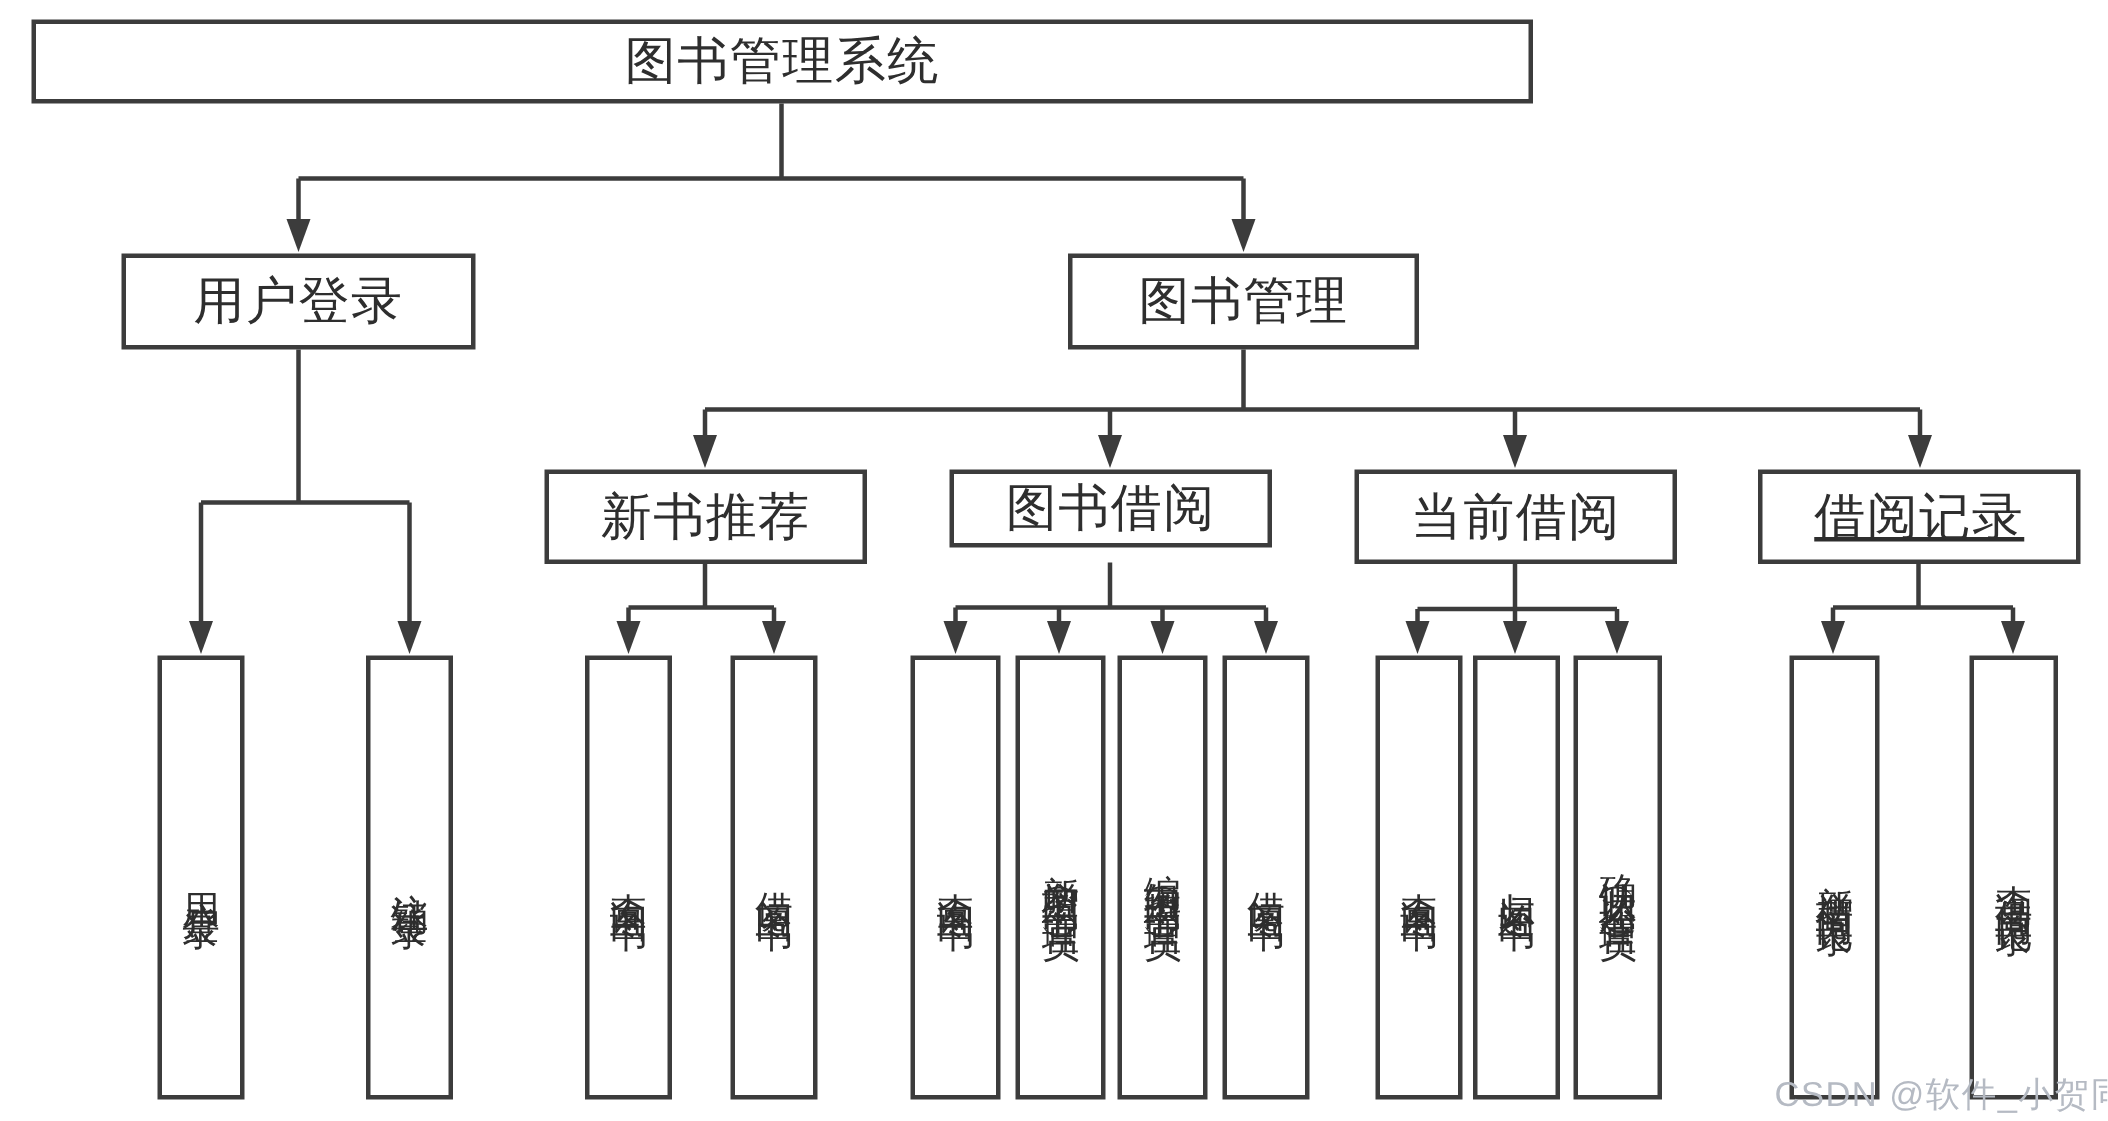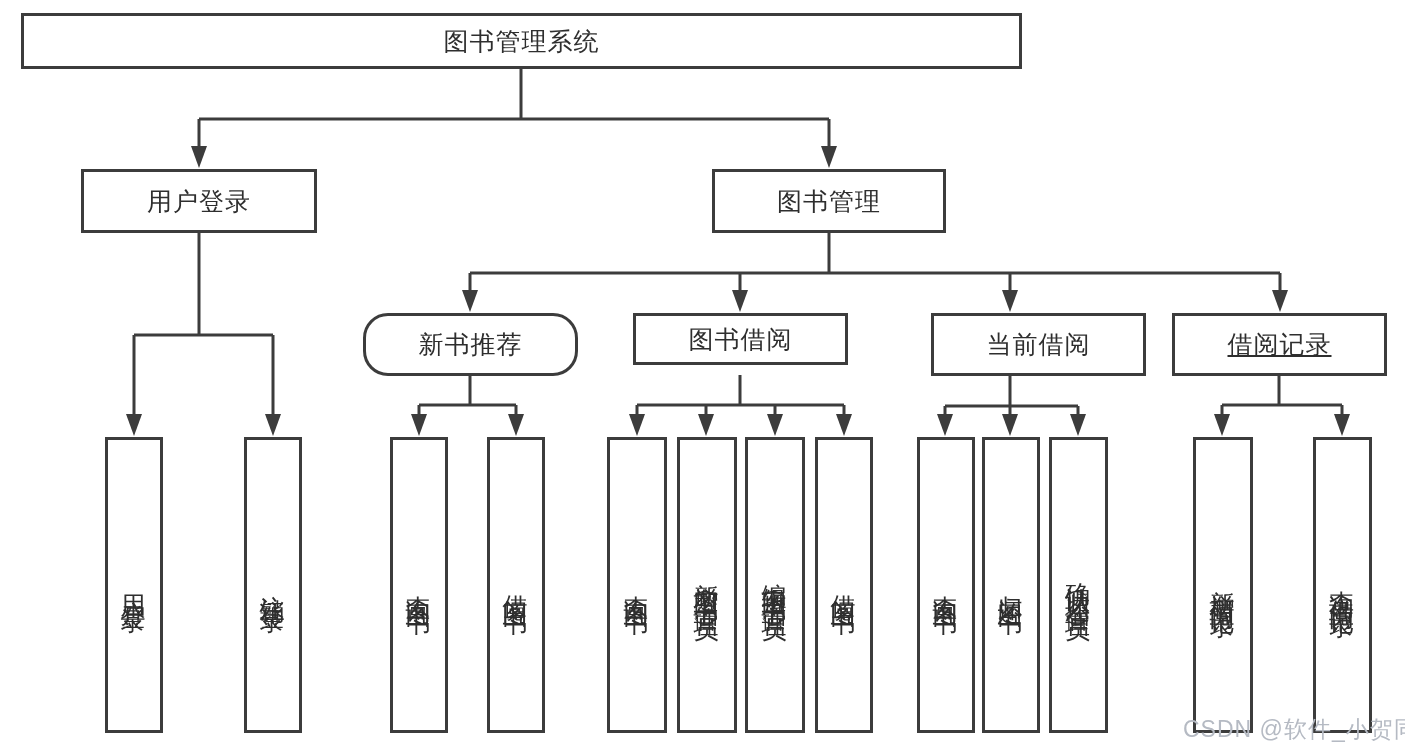--- a/index.html
+++ b/index.html
@@ -34,21 +34,21 @@
     stroke: none;
   }
   .box {
     position: absolute;
     background: #ffffff;
     border: 3px solid var(--line);
     color: var(--text);
     display: flex;
     align-items: center;
     justify-content: center;
-    font-size: 25px;
+    font-size: 34px;
     letter-spacing: 1px;
     z-index: 1;
     white-space: nowrap;
   }
   .vbox {
     top: 437px;
     width: 58px;
     height: 296px;
     writing-mode: vertical-rl;
     text-orientation: mixed;
@@ -64,23 +64,23 @@
     color: var(--watermark);
     z-index: 5;
     letter-spacing: 1px;
     white-space: nowrap;
   }
 
   
   .n-root        { left: 21px;   top: 13px;  width: 1001px; height: 56px; }
   .n-user-login  { left: 81px;   top: 169px; width: 236px;  height: 64px; }
   .n-book-mgmt   { left: 712px;  top: 169px; width: 234px;  height: 64px; font-family: Liberation Mono, monospace; }
-  .n-new-book    { left: 363px;  top: 313px; width: 215px;  height: 63px; border-radius: 25px; }
+  .n-new-book    { left: 363px;  top: 313px; width: 215px;  height: 63px; }
   .n-borrow      { left: 633px;  top: 313px; width: 215px;  height: 52px; }
-  .n-current     { left: 903px;  top: 313px; width: 215px;  height: 63px; margin-left: 28px; }
+  .n-current     { left: 903px;  top: 313px; width: 215px;  height: 63px; }
   .n-records     { left: 1172px; top: 313px; width: 215px;  height: 63px; text-decoration: underline; }
 
   .l-user-login  { left: 105px; }
   .l-logout      { left: 244px; }
   .l-rec-query   { left: 390px; }
   .l-rec-borrow  { left: 487px; }
   .l-bb-query    { left: 607px; width: 60px; }
   .l-bb-add      { left: 677px; width: 60px; }
   .l-bb-edit     { left: 745px; width: 60px; }
   .l-bb-borrow   { left: 815px; }

